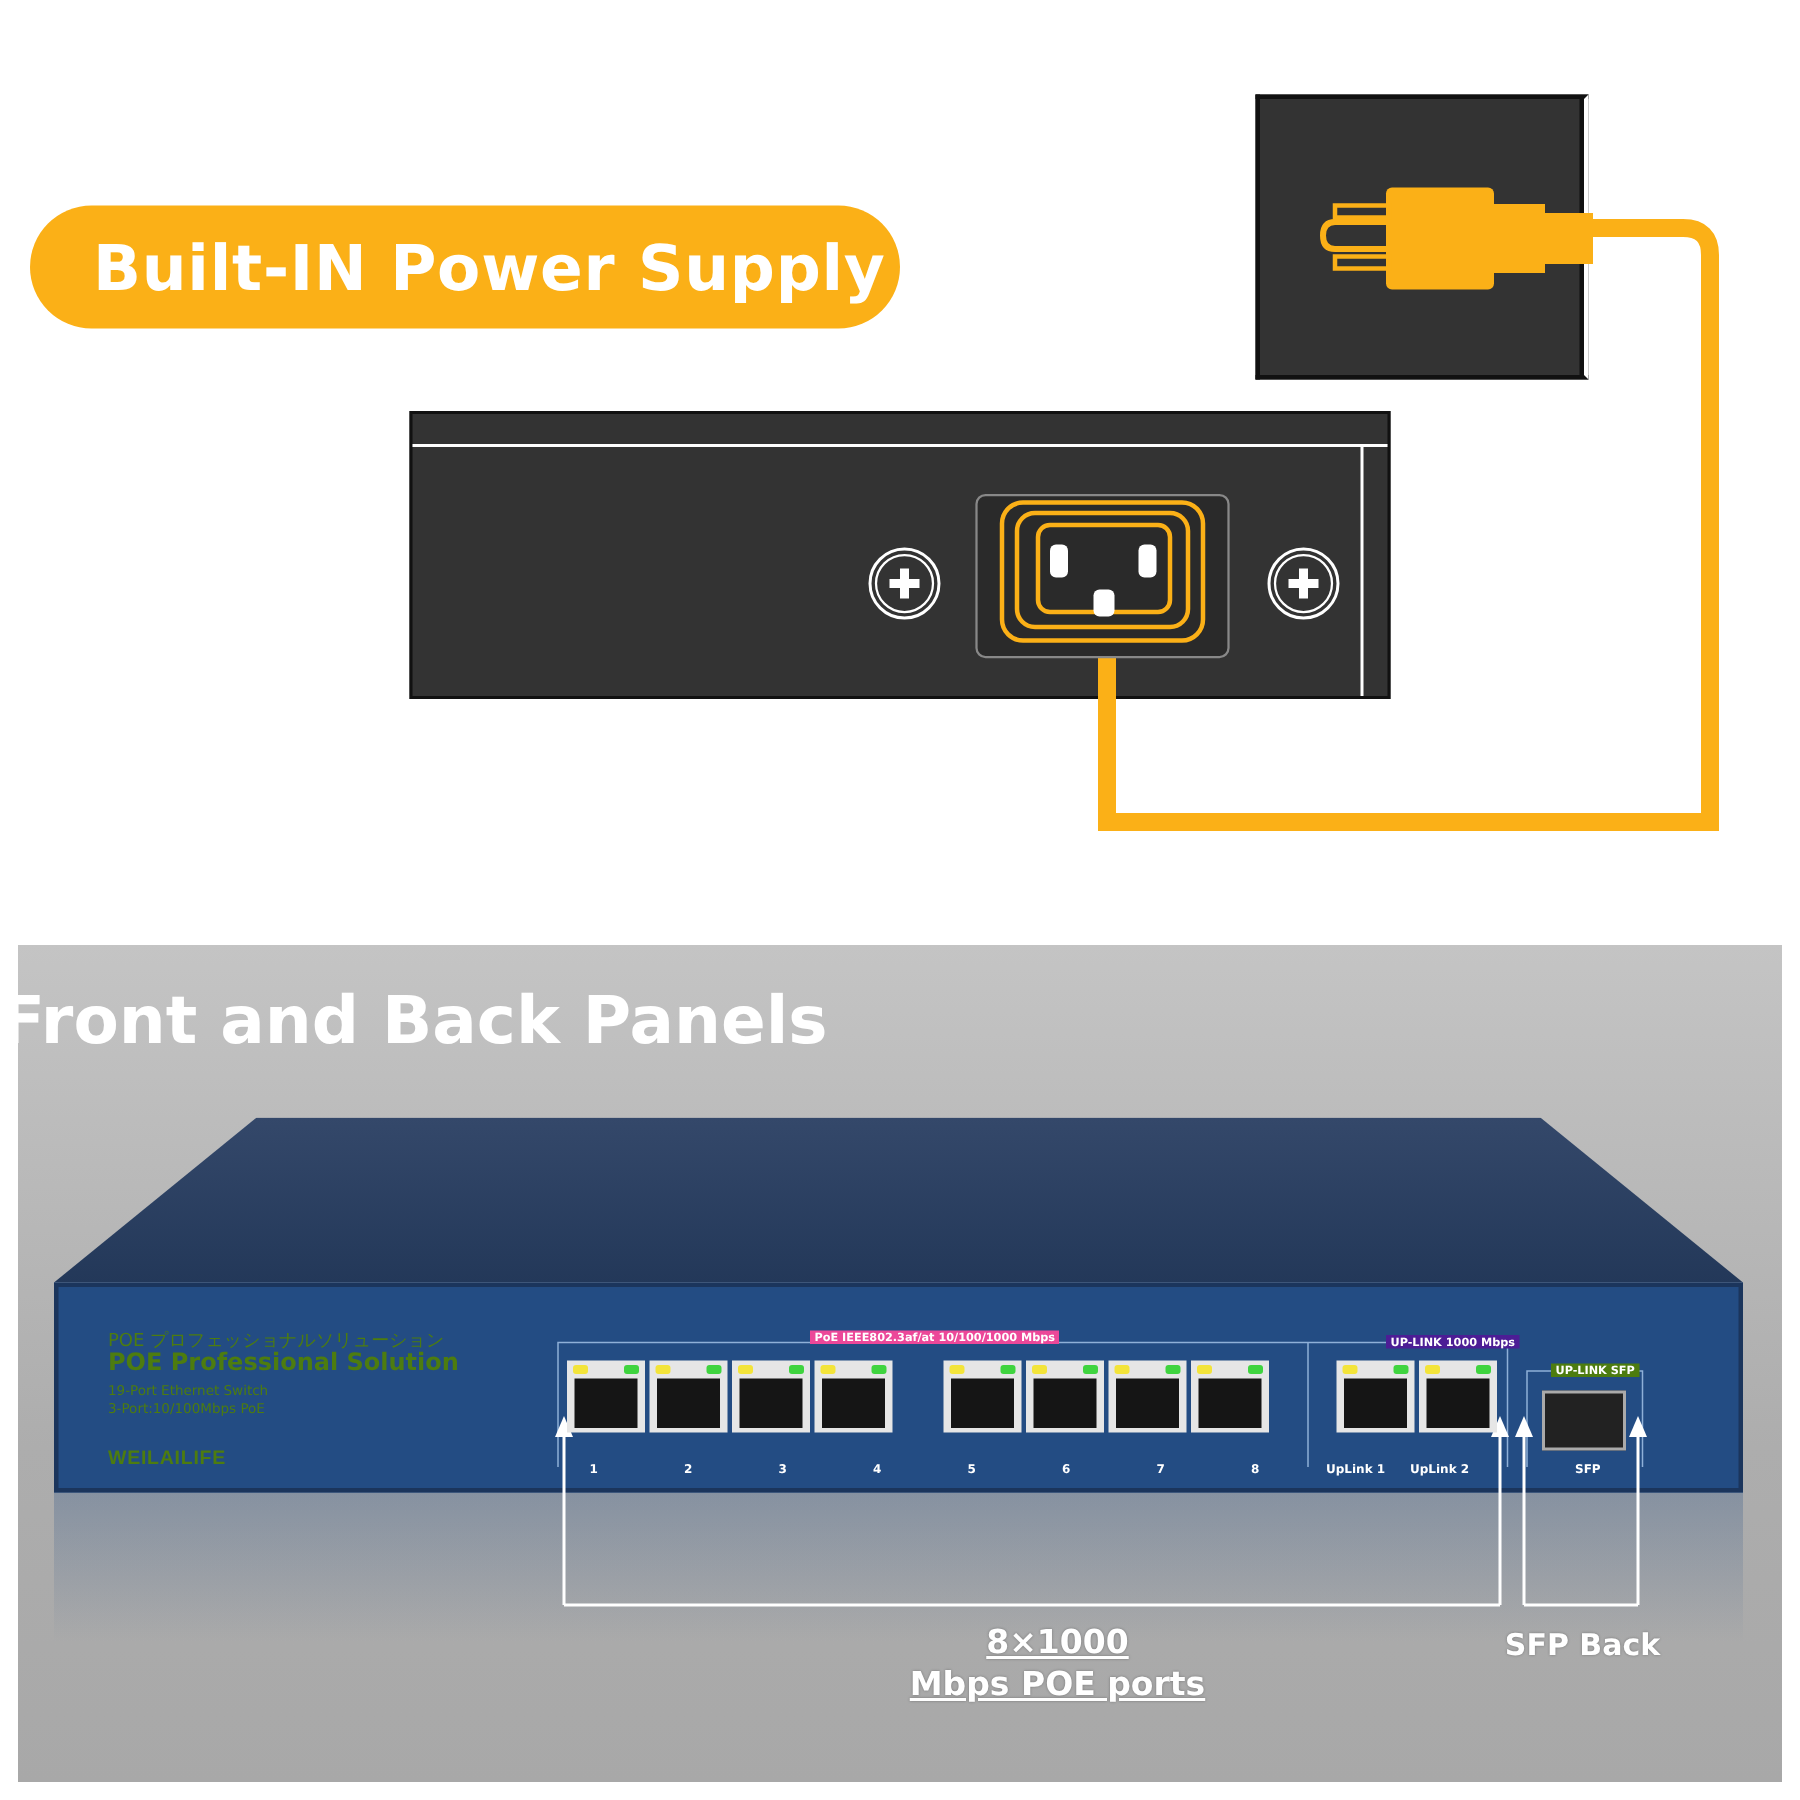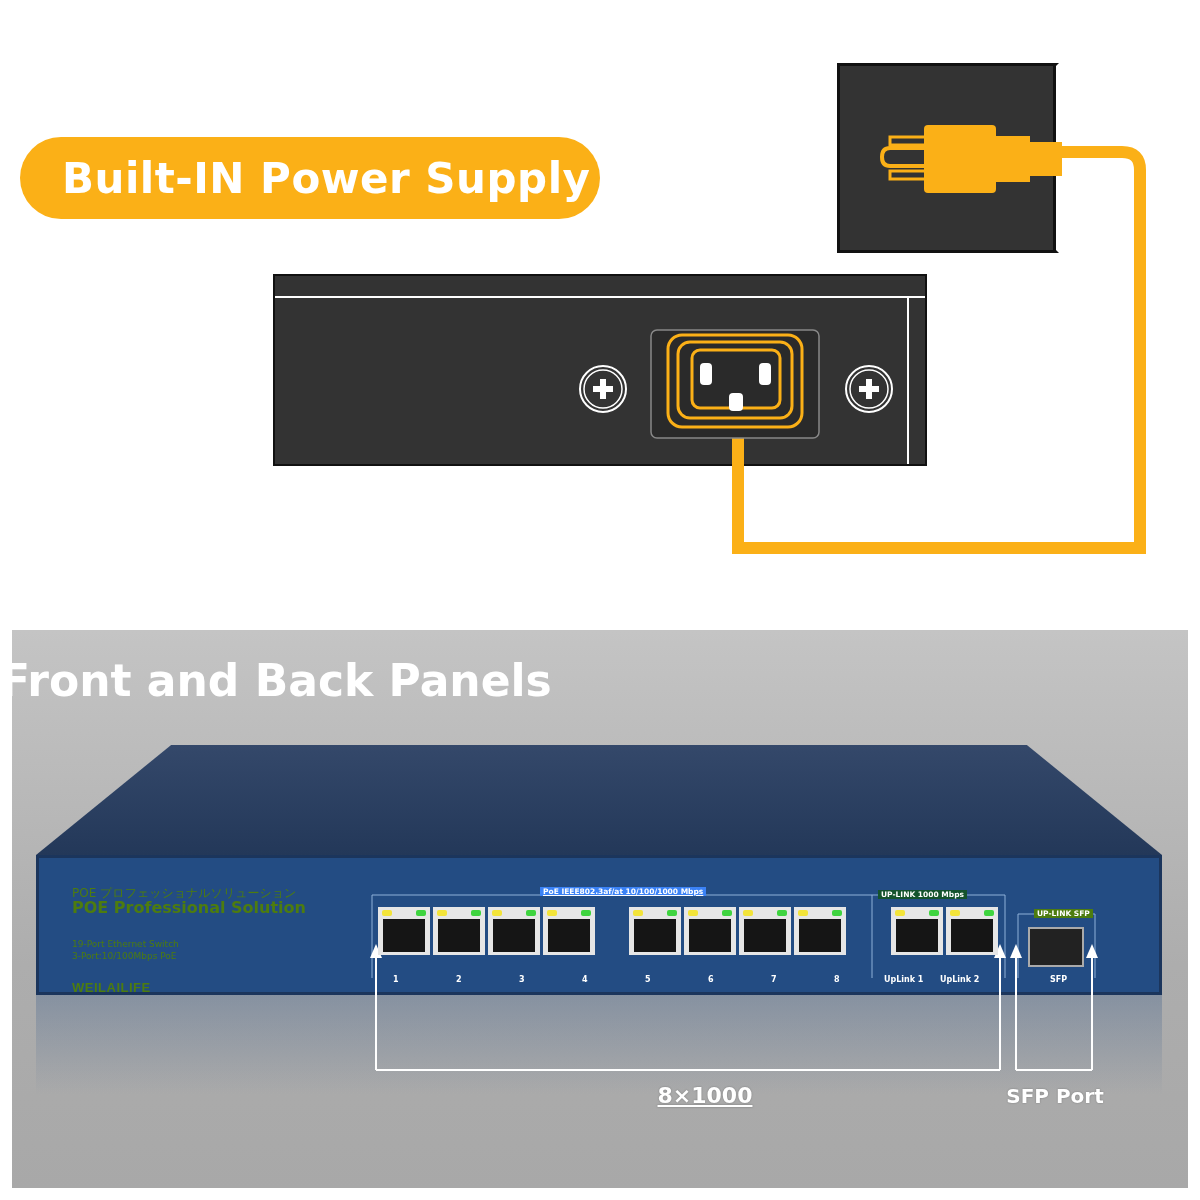--- a/index.html
+++ b/index.html
@@ -12,21 +12,21 @@
   .backpanel .rightline{position:absolute;top:22px;bottom:0;right:16px;width:2px;background:#fff;}
   svg.overlay{position:absolute;left:0;top:0;}
   .grey{position:absolute;left:12px;top:630px;width:1176px;height:558px;background:linear-gradient(#c4c4c4,#adadad 60%,#a8a8a8);}
   .grey-title{position:absolute;left:0;right:0;top:655px;text-align:left;color:#fff;font-weight:bold;font-size:44px;}
   .sw-top{position:absolute;left:36px;top:745px;width:1126px;height:110px;background:linear-gradient(#34486a,#233859);clip-path:polygon(12% 0,88% 0,100% 100%,0 100%);}
   .sw-front{position:absolute;left:36px;top:855px;width:1126px;height:140px;background:#234c83;border:3px solid #1b355c;box-sizing:border-box;}
   .reflection{position:absolute;left:36px;top:995px;width:1126px;height:100px;background:linear-gradient(rgba(35,76,131,0.28),rgba(35,76,131,0));}
   .brand{position:absolute;left:72px;top:886px;color:#4d7c0f;}
   .brand .jp{font-size:12px;line-height:14px;}
   .brand .en{font-size:16px;line-height:16px;font-weight:bold;}
-  .brand .s1{font-size:9px;margin-top:22px;line-height:12px;}
+  .brand .s1{font-size:9px;margin-top:6px;line-height:12px;}
   .brand .logo{font-size:13px;font-weight:bold;letter-spacing:0.5px;margin-top:18px;font-family:"Liberation Sans",sans-serif;}
   .lbl{position:absolute;color:#fff;font-size:7.5px;font-weight:bold;white-space:nowrap;}
   .lbl.small{font-size:8px;}
   .caption{position:absolute;color:#fff;font-weight:bold;text-align:center;font-size:22px;line-height:28px;text-shadow:0 0 2px rgba(0,0,0,0.3);}
   .port{position:absolute;width:52px;height:48px;background:#e6e6e6;}
   .port .hole{position:absolute;left:5px;top:12px;width:42px;height:33px;background:#151515;}
   .port .led-y{position:absolute;left:4px;top:3px;width:10px;height:6px;background:#f3e43a;border-radius:2px;}
   .port .led-g{position:absolute;right:4px;top:3px;width:10px;height:6px;background:#3fd43f;border-radius:2px;}
   .sfp{position:absolute;left:1028px;top:927px;width:56px;height:40px;background:#222;border:2px solid #aaa;box-sizing:border-box;}
 </style>
@@ -100,22 +100,22 @@
   <path d="M372 978 L372 895 L1005 895 L1005 978" fill="none" stroke="#8fb0d8" stroke-width="1"></path>
   <path d="M872 978 L872 895 M1018 978 L1018 914 L1095 914 L1095 978" fill="none" stroke="#8fb0d8" stroke-width="1"></path>
   <path d="M376 1070 L376 955 M1000 1070 L1000 955 M376 1070 L1000 1070" fill="none" stroke="#fff" stroke-width="2"></path>
   <polygon points="370,958 382,958 376,944" fill="#fff"></polygon>
   <polygon points="994,958 1006,958 1000,944" fill="#fff"></polygon>
   <path d="M1016 1070 L1016 955 M1092 1070 L1092 955 M1016 1070 L1092 1070" fill="none" stroke="#fff" stroke-width="2"></path>
   <polygon points="1010,958 1022,958 1016,944" fill="#fff"></polygon>
   <polygon points="1086,958 1098,958 1092,944" fill="#fff"></polygon>
 </svg>
 
-<div class="lbl" style="left:540px;top:887px;background:#3b82f6;padding:0 3px;text-decoration:underline;">PoE IEEE802.3af/at 10/100/1000 Mbps</div>
-<div class="lbl" style="left:878px;top:890px;background:#14532d;padding:0 3px;">UP-LINK 1000 Mbps</div>
+<div class="lbl" style="left:540px;top:887px;background:#ec4899;padding:0 3px;">PoE IEEE802.3af/at 10/100/1000 Mbps</div>
+<div class="lbl" style="left:924px;top:890px;background:#4c1d95;padding:0 3px;">UP-LINK 1000 Mbps</div>
 <div class="lbl" style="left:1034px;top:909px;background:#4d7c0f;padding:0 3px;">UP-LINK SFP</div>
 
 <div class="port" style="left:378px;top:907px;">
     <div class="led-y"></div>
     <div class="led-g"></div>
     <div class="hole"></div>
   </div>
 <div class="port" style="left:433px;top:907px;">
     <div class="led-y"></div>
     <div class="led-g"></div>
@@ -172,14 +172,15 @@
 <div class="lbl small" style="left:645px;top:975px;">5</div>
 <div class="lbl small" style="left:708px;top:975px;">6</div>
 <div class="lbl small" style="left:771px;top:975px;">7</div>
 <div class="lbl small" style="left:834px;top:975px;">8</div>
 <div class="lbl small" style="left:884px;top:975px;">UpLink 1</div>
 <div class="lbl small" style="left:940px;top:975px;">UpLink 2</div>
 <div class="lbl small" style="left:1050px;top:975px;">SFP</div>
 
 <div class="caption" style="left:570px;top:1082px;width:270px;text-decoration:underline;">
   <div>8×1000</div>
+  <div>Mbps POE ports</div>
 </div>
-<div class="caption" style="left:990px;top:1082px;width:130px;font-size:20px;">SFP Port</div>
+<div class="caption" style="left:990px;top:1082px;width:130px;font-size:20px;">SFP Back</div>
 
 </body></html>

